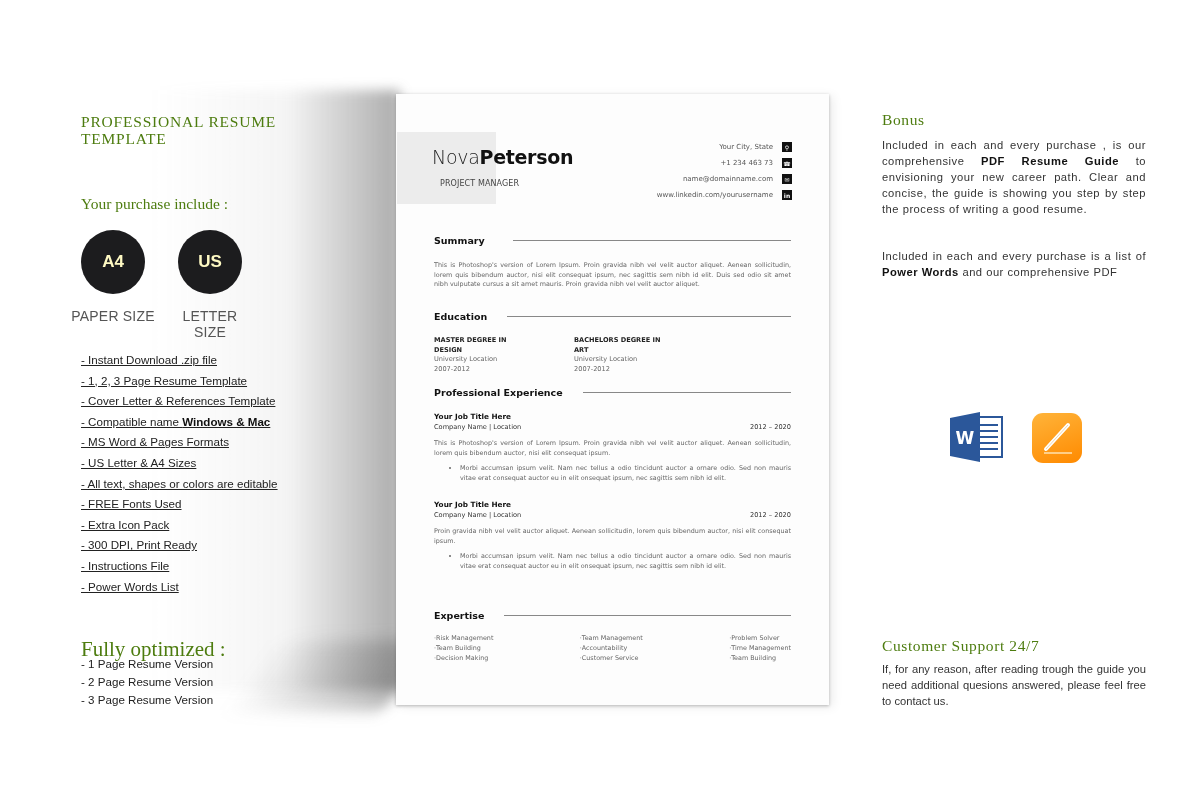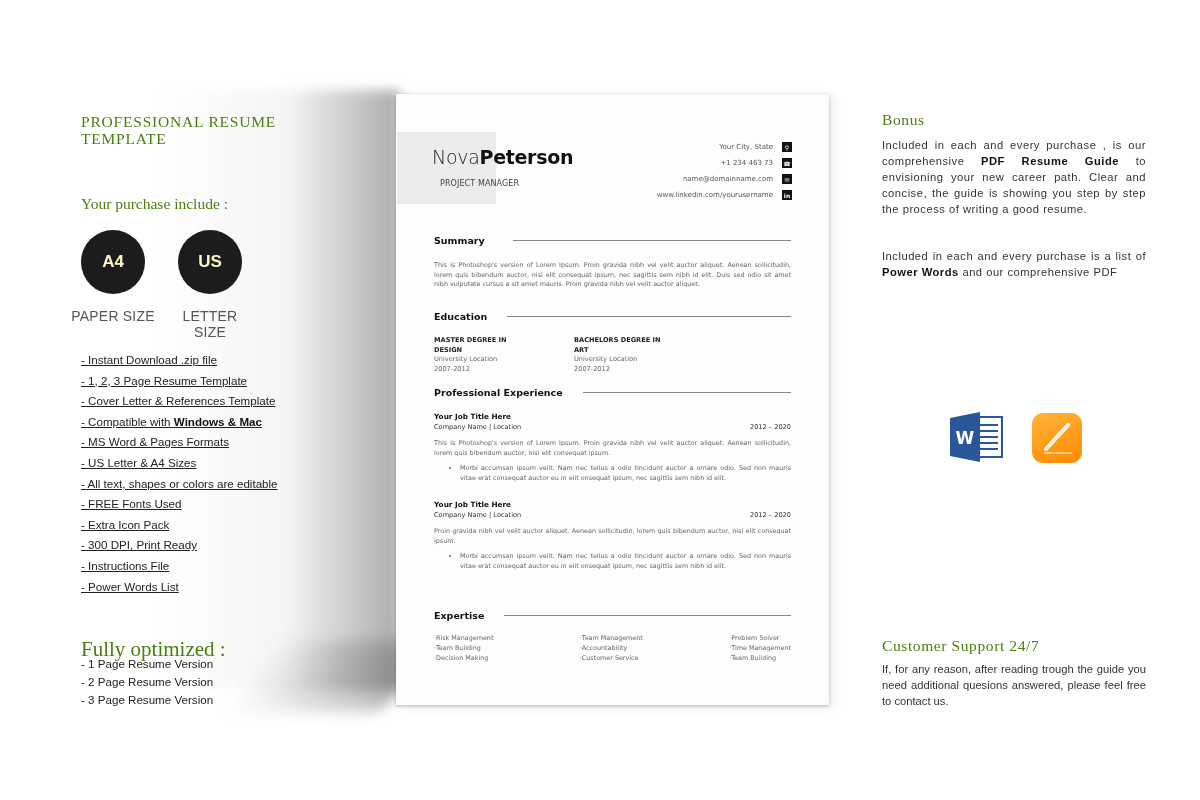--- a/index.html
+++ b/index.html
@@ -93,21 +93,21 @@
 
 <div class="badge" style="left:81px;">A4</div>
 <div class="badge-label" style="left:68px;">PAPER SIZE</div>
 <div class="badge" style="left:178px;">US</div>
 <div class="badge-label" style="left:165px;">LETTER SIZE</div>
 
 <div class="feature-list">
   <div>- Instant Download .zip file</div>
   <div>- 1, 2, 3 Page Resume Template</div>
   <div>- Cover Letter &amp; References Template</div>
-  <div><span>- Compatible with </span><b>Windows &amp; Mac</b></div>
+  <div><span>- Compatible name </span><b>Windows &amp; Mac</b></div>
   <div>- MS Word &amp; Pages Formats</div>
   <div>- US Letter &amp; A4 Sizes</div>
   <div>- All text, shapes or colors are editable</div>
   <div>- FREE Fonts Used</div>
   <div>- Extra Icon Pack</div>
   <div>- 300 DPI, Print Ready</div>
   <div>- Instructions File</div>
   <div>- Power Words List</div>
 </div>
 

